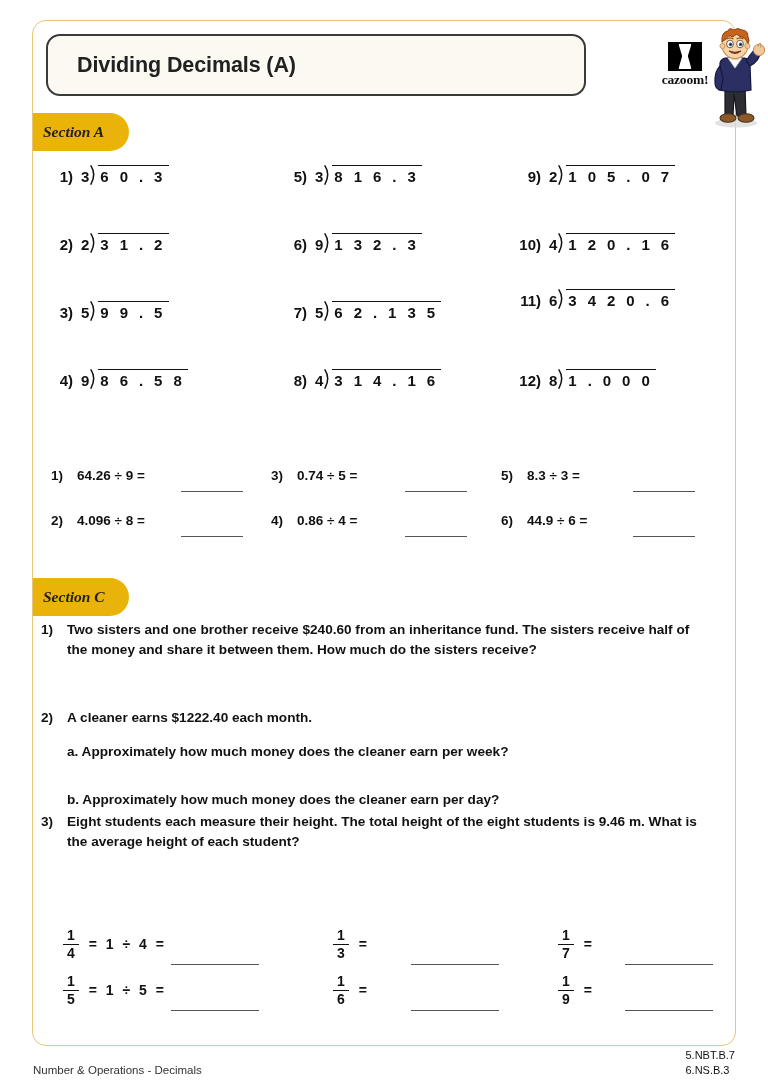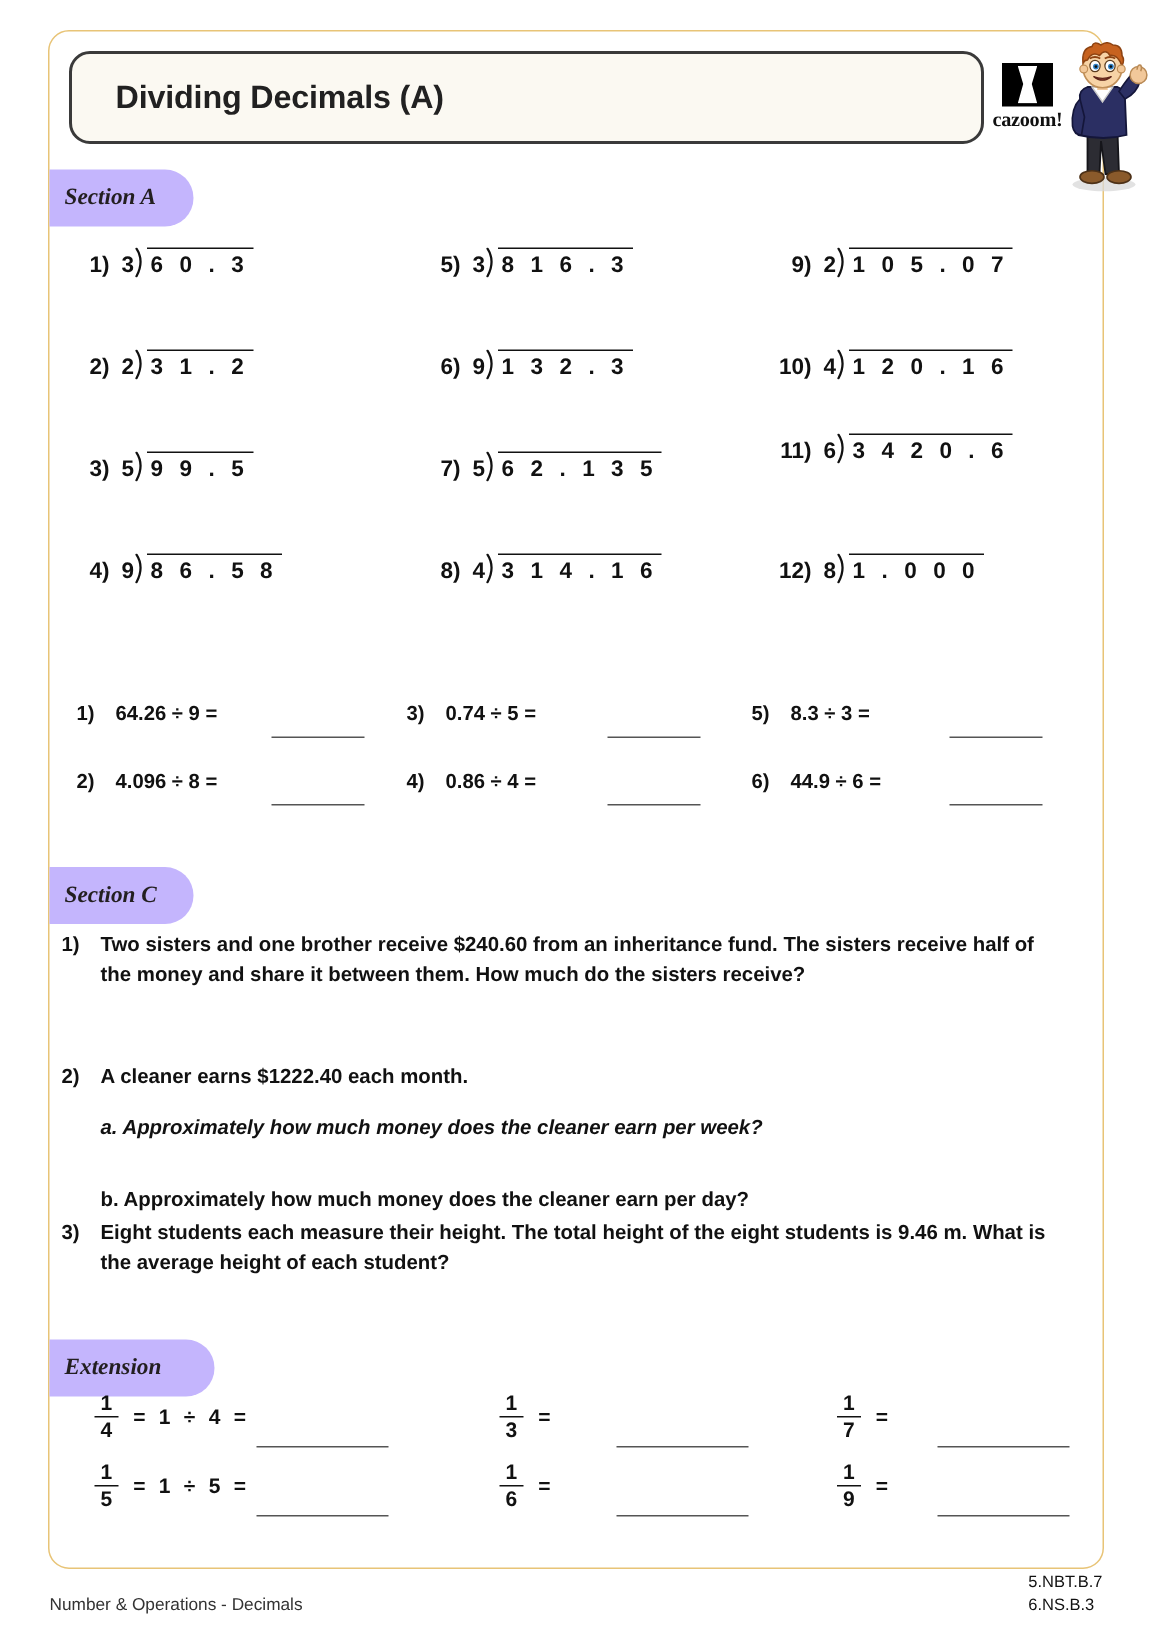--- a/index.html
+++ b/index.html
@@ -33,21 +33,21 @@
 
   
   #header {
     position: absolute;
     left: 32px; top: 20px;
     width: 704px; height: 92px;
   }
   #title-box {
     position: absolute;
     left: 14px; top: 14px;
-    width: 610px; height: 62px;
+    width: 540px; height: 62px;
     border: 2px solid #3a3a3a;
     border-radius: 14px;
     background: #fbf9f2;
     display: flex;
     align-items: center;
   }
   #title-text {
     margin-left: 29px;
     font-size: 21.5px;
     font-weight: bold;
@@ -96,21 +96,21 @@
     right: -36px; top: 8px;
     width: 74px; height: 100px;
   }
 
   
   .section-band {
     position: absolute;
     left: 33px;
     height: 38px;
     width: 96px;
-    background: #c4b5fd;
+    background: #eab308;
     border-top-right-radius: 19px;
     border-bottom-right-radius: 19px;
     display: flex;
     align-items: center;
   }
   .section-band .label {
     font-family: "Liberation Serif", serif;
     font-style: italic;
     font-weight: bold;
     font-size: 15.5px;
@@ -504,31 +504,28 @@
 
   <div id="sectionC">
     <div class="citem" style="left:8px; top:0px; width:650px;">
       <span class="cnum">1)</span>
       <span class="ctext">Two sisters and one brother receive $240.60 from an inheritance fund. The sisters receive half of the money and share it between them. How much do the sisters receive?</span>
     </div>
     <div class="citem" style="left:8px; top:88px; width:650px;">
       <span class="cnum">2)</span>
       <span class="ctext">A cleaner earns $1222.40 each month.</span>
     </div>
-    <div class="csub" style="left:34px; top:122px; width:640px;font-style:italic;">a. Approximately how much money does the cleaner earn per week?</div>
+    <div class="csub" style="left:34px; top:122px; width:640px;">a. Approximately how much money does the cleaner earn per week?</div>
     <div class="csub" style="left:34px; top:170px; width:640px;">b. Approximately how much money does the cleaner earn per day?</div>
     <div class="citem" style="left:8px; top:192px; width:660px;">
       <span class="cnum">3)</span>
       <span class="ctext">Eight students each measure their height. The total height of the eight students is 9.46 m. What is the average height of each student?</span>
     </div>
   </div>
 
-  <div class="section-band wide" style="top:893px;">
-    <span class="label">Extension</span>
-  </div>
 
   <div id="extension">
       <div class="frac-row" style="left: 30px; top: 0px;">
         <span class="frac">
           <span class="num">1</span>
           <span class="den">4</span>
         </span>
         <span class="frac-tail">= 1 ÷ 4 =</span>
       </div>
       <div class="answer-line" style="left: 138px; top: 36px; width: 88px;"></div>

